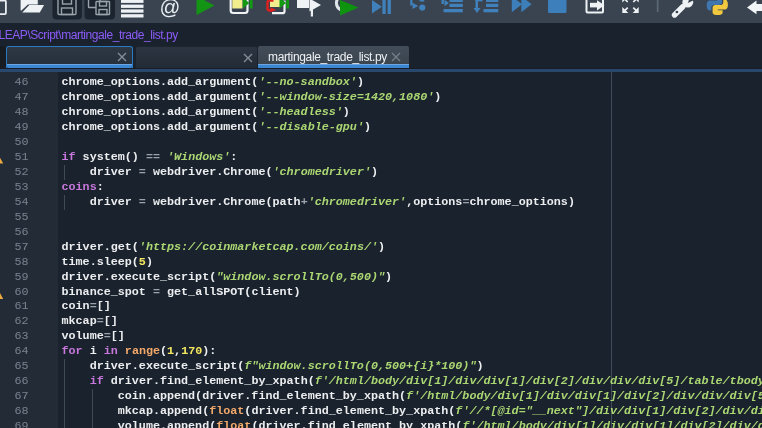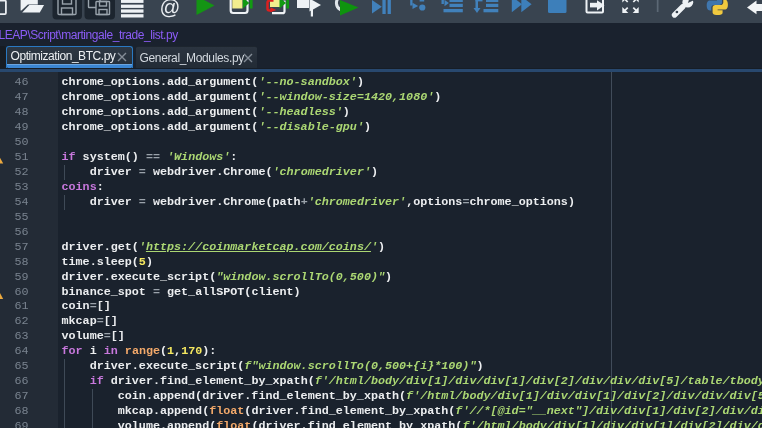--- a/index.html
+++ b/index.html
@@ -33,21 +33,21 @@
   pre { margin:0; font-family:"Liberation Mono",monospace; font-size:11.72px; line-height:14.93px;
         font-weight:bold; white-space:pre; }
   #lnums { position:absolute; left:0; top:5.4px; width:28.5px; text-align:right;
            color:#79838f; font-weight:normal; }
   #code { position:absolute; left:61.5px; top:5.4px; color:#eceef0; }
   .k { color:#c878dd; }
   .s { color:#abd773; font-style:italic; }
   .n { color:#f5e860; }
   .b { color:#f3a96a; }
   .o { color:#9ba3ab; }
-  .u { text-decoration:underline; }
+  .u { }
 </style>
 </head>
 <body>
 <div id="toolbar">
 <svg width="762" height="23" viewBox="0 0 762 23" style="position:absolute;left:0;top:0;">
   <rect x="-8" y="0.6" width="13.9" height="13.5" rx="1" fill="none" stroke="#e9edf1" stroke-width="1.8"></rect>
   <polygon points="20.6,-1 37.8,-1 37.8,4.5 27.9,4.5 21.4,10.6 20.6,10.6" fill="#eef2f5"></polygon>
   <polygon points="29.3,4.9 44.1,4.9 39.8,12.4 22.2,12.4" fill="#eef2f5"></polygon>
   <rect x="52.5" y="-6" width="29.5" height="25.5" rx="4" fill="#1c252f"></rect>
   <g fill="none" stroke="#99a3ac" stroke-width="1.4">
@@ -140,31 +140,36 @@
   <path d="M717.7,15 c5.2,0 4.9,-2.3 4.9,-2.3 v-2.4 h-5 v-0.7 h7 c0,0 3.3,0.4 3.3,-4.9 0,-5.3 -2.9,-5.1 -2.9,-5.1 h-1.7 v2.5 c0,0 0.1,2.9 -2.9,2.9 h-5 c0,0 -2.8,0 -2.8,2.7 v4.6 c0,0 -0.4,2.7 5.1,2.7 z" fill="#f0c93f"></path>
   <polygon points="747,7.4 756.5,0.6 756.5,14.2" fill="#f2f5f7"></polygon>
   <rect x="755" y="4" width="10" height="7" fill="#f2f5f7"></rect>
 </svg>
 </div>
 <div id="pathbar">
     <span>LEAP\Script\martingale_trade_list.py</span>
   </div>
 <div id="tabbar">
   <div class="tab" id="tab1">
-      <span class="lbl">Optimization_BTC.py</span>
       <svg class="x" width="10" height="10">
         <path d="M1,1 L9,9 M9,1 L1,9" stroke="#848d97" stroke-width="1.4" fill="none"></path>
       </svg>
       <div class="bbar"></div>
     </div>
   <div class="tab" id="tab2">
-      <span class="lbl">General_Modules.py</span>
       <svg class="x" width="10" height="10">
         <path d="M1,1 L9,9 M9,1 L1,9" stroke="#848d97" stroke-width="1.4" fill="none"></path>
       </svg>
+    </div>
+  <div class="tab" id="tab3">
+      <span class="lbl">martingale_trade_list.py</span>
+      <svg class="x" width="10" height="10">
+        <path d="M1,1 L9,9 M9,1 L1,9" stroke="#737e89" stroke-width="1.4" fill="none"></path>
+      </svg>
+      <div class="bbar"></div>
     </div>
 </div>
 <div id="tabstub"></div>
 <div style="position:absolute;left:0;top:68.4px;width:762px;height:1px;background:#161d26;z-index:5;"></div>
 <div style="position:absolute;left:0;top:69.4px;width:762px;height:2.3px;background:#28486e;z-index:5;"></div>
 <div id="codearea">
   <div id="gutter"></div>
   <div id="ruler"></div>
   <div class="ig" style="left:64px; top:95px; height:14.9px;"></div>
   <div class="ig" style="left:64px; top:124.8px; height:14.9px;"></div>

